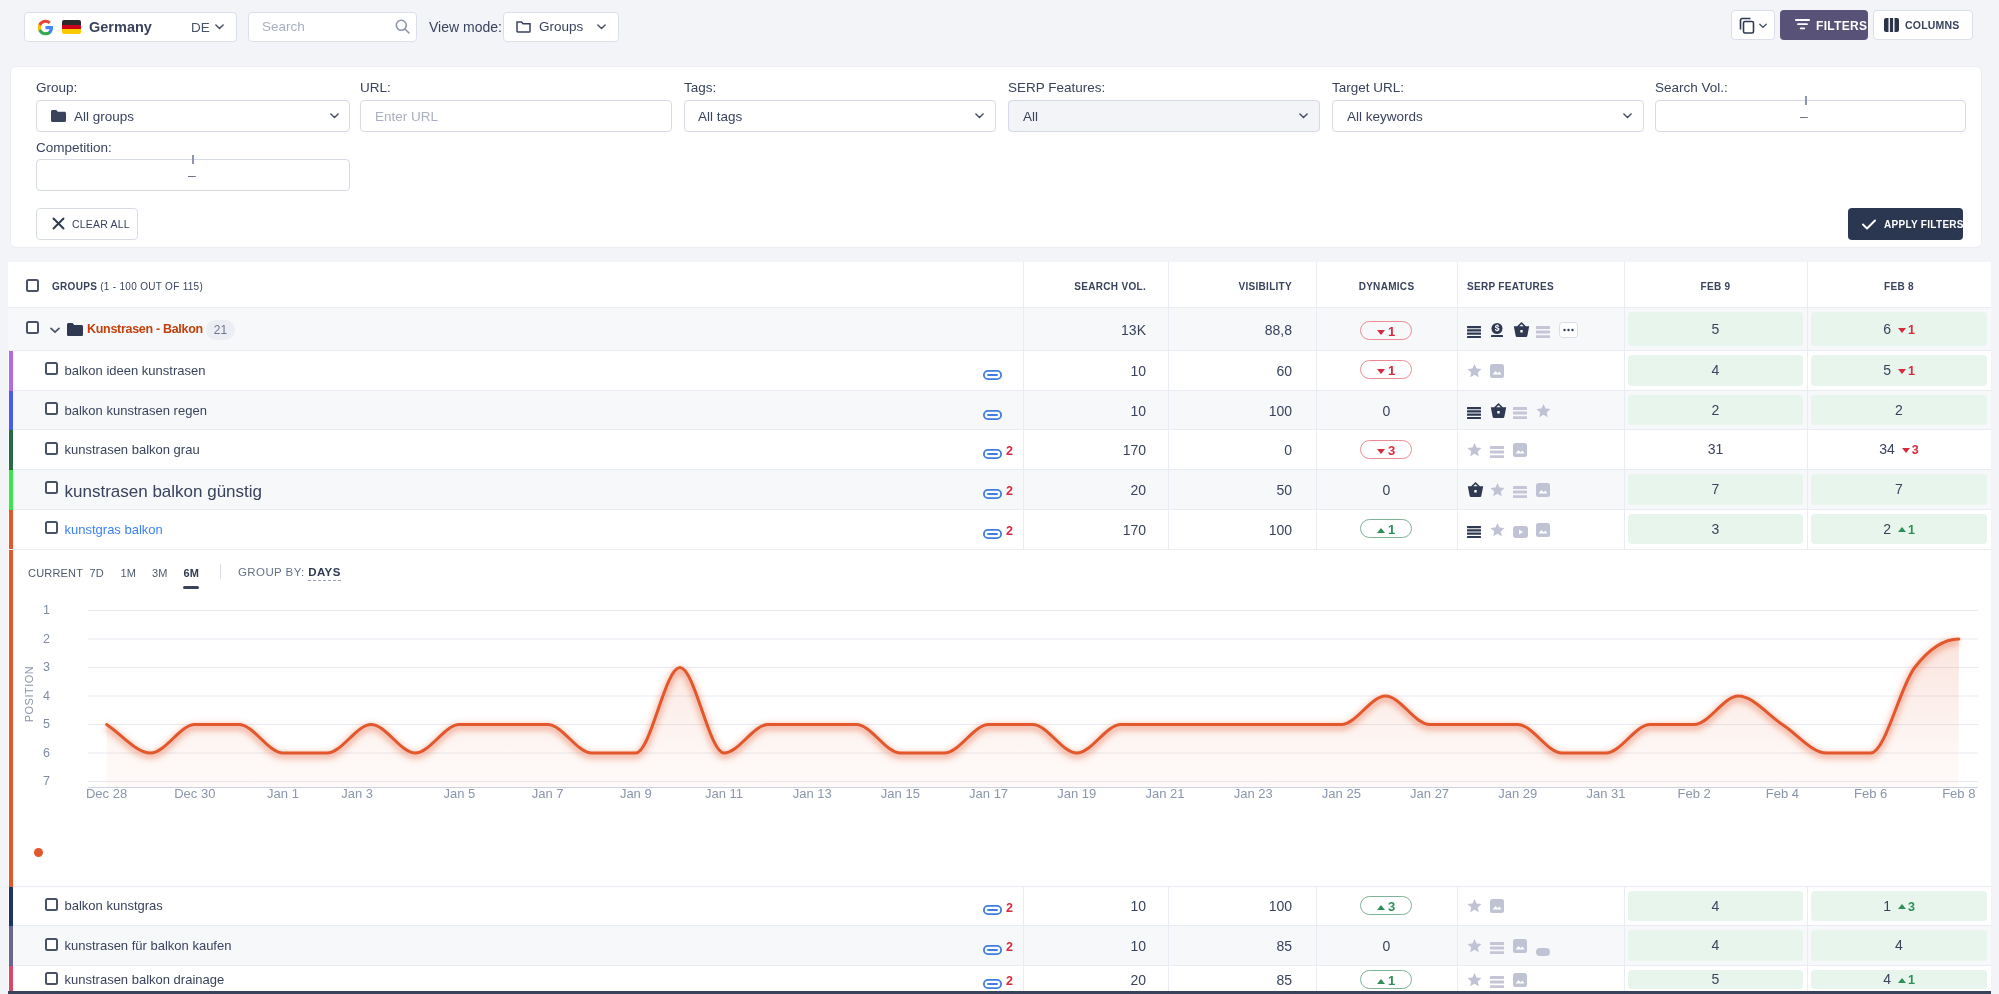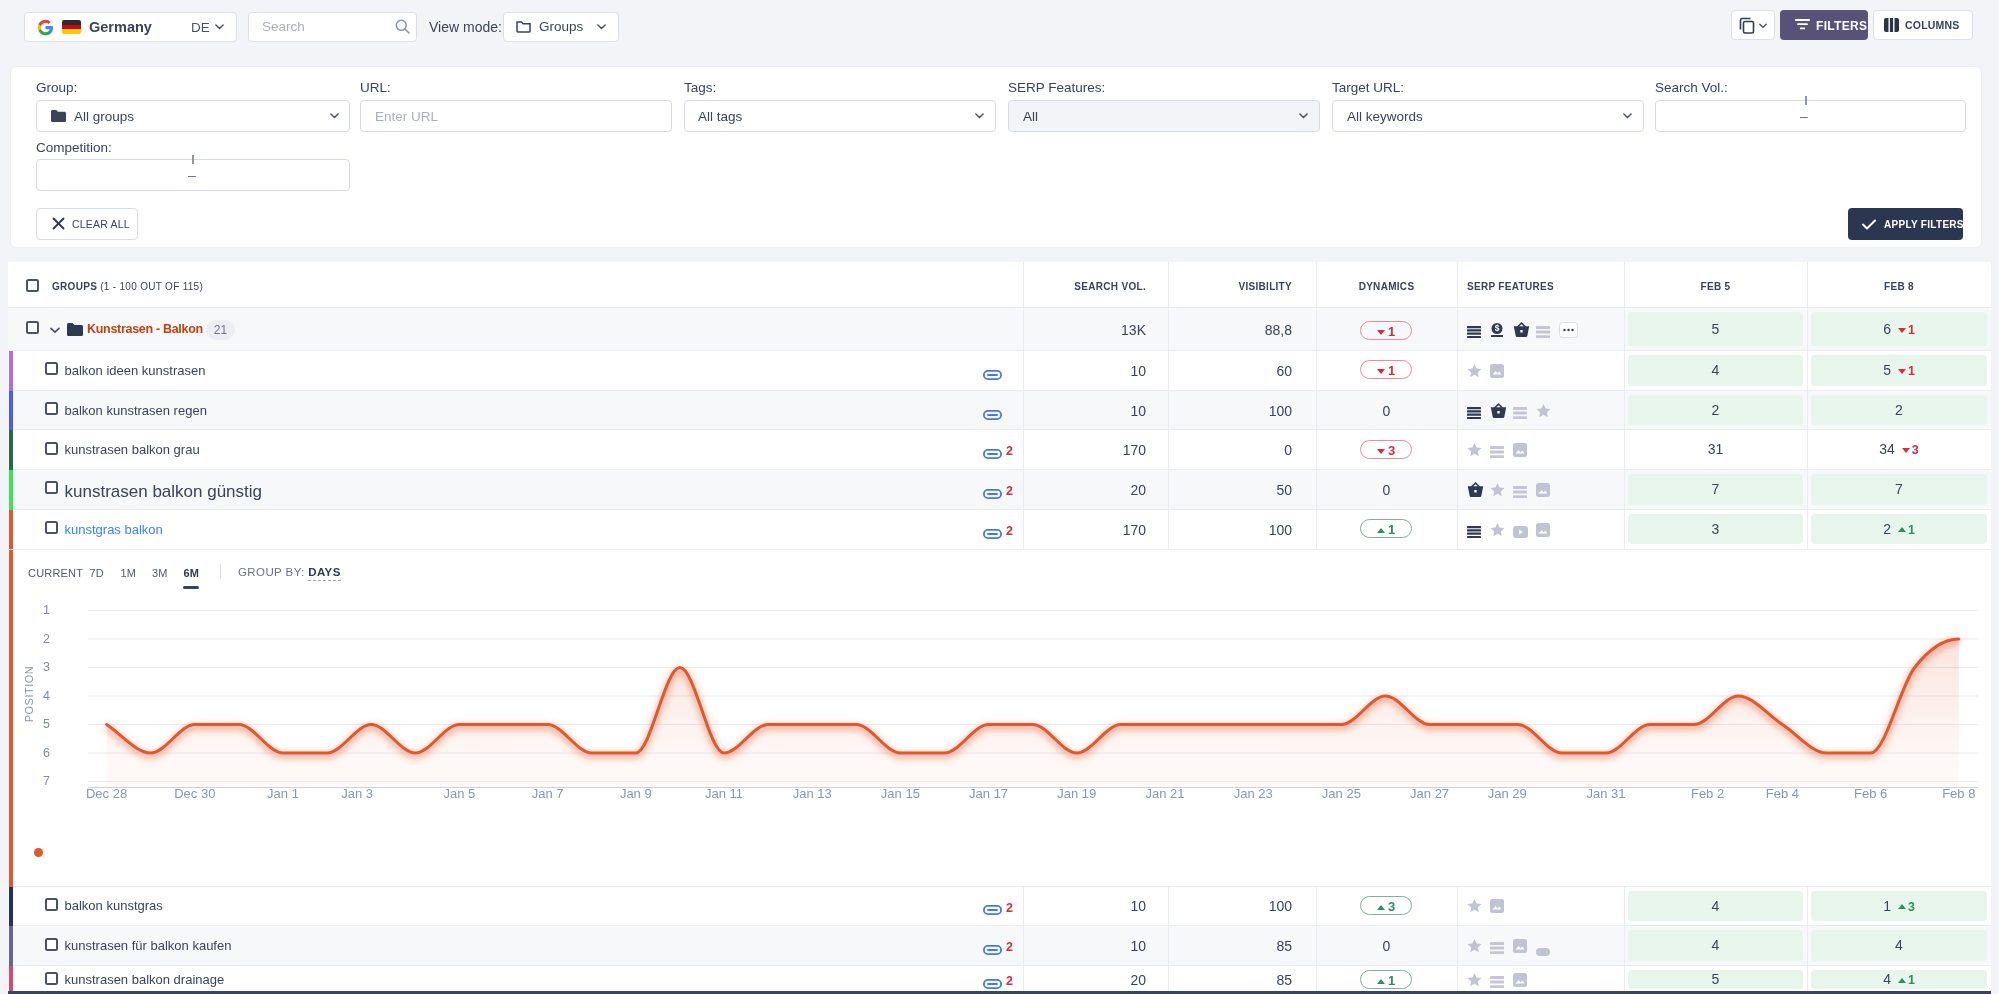--- a/index.html
+++ b/index.html
@@ -151,21 +151,21 @@
 <div class="abs" style="left:9px;top:549.5px;width:3.5px;height:337.1px;background:#e2572b"></div>
 <div class="abs" style="left:9px;top:886.6px;width:3.5px;height:39.69999999999993px;background:#1c3564"></div>
 <div class="abs" style="left:9px;top:926.3px;width:3.5px;height:39.700000000000045px;background:#6a6590"></div>
 <div class="abs" style="left:9px;top:966px;width:3.5px;height:28px;background:#d9486b"></div>
 <div style="position:absolute;left:26px;top:279px;width:13px;height:13px;border:2px solid #4a5266;border-radius:2.5px;background:#fff"></div>
 <div class="hdr" style="left:52px;top:281px">GROUPS&nbsp;<span style="font-weight:normal">(1 - 100 OUT OF 115)</span></div>
 <div class="hdr" style="left:1023px;top:281px;width:123px;text-align:right">SEARCH VOL.</div>
 <div class="hdr" style="left:1168px;top:281px;width:124px;text-align:right">VISIBILITY</div>
 <div class="hdr" style="left:1316px;top:281px;width:141px;text-align:center">DYNAMICS</div>
 <div class="hdr" style="left:1467px;top:281px">SERP FEATURES</div>
-<div class="hdr" style="left:1624px;top:281px;width:183px;text-align:center">FEB 5</div>
+<div class="hdr" style="left:1624px;top:281px;width:183px;text-align:center">FEB 9</div>
 <div class="hdr" style="left:1807px;top:281px;width:184px;text-align:center">FEB 8</div>
 <div style="position:absolute;left:26px;top:321.0px;width:13px;height:13px;border:2px solid #4a5266;border-radius:2.5px;background:#fff"></div>
 <svg style="position:absolute;left:50px;top:326.5px" width="10" height="7" viewBox="0 0 10 6">
     <path d="M1 0.8L5 4.6 9 0.8" stroke="#4a5266" stroke-width="1.7" fill="none" stroke-linecap="round"></path>
   </svg>
 <svg class="abs" style="left:67px;top:323.0px" width="16" height="13" viewBox="0 0 16 13">
     <path d="M0 1.6C0 .7.7 0 1.6 0h4l1.6 1.9h7.2c.9 0 1.6.7 1.6 1.6v7.9c0 .9-.7 1.6-1.6 1.6H1.6c-.9 0-1.6-.7-1.6-1.6V1.6z" fill="#2f3a52"></path>
   </svg>
 <div class="abs" style="left:87px;top:322px;font-size:12.5px;font-weight:bold;letter-spacing:-0.3px;color:#c2410c">Kunstrasen - Balkon</div>
 <div class="abs" style="left:206px;top:319.5px;width:29px;height:20px;background:#eceef3;border-radius:10px;text-align:center;line-height:20px;font-size:12px;color:#6e7790">21</div>
@@ -481,18 +481,18 @@
 <div class="abs" style="left:605.8px;top:786px;width:60px;text-align:center;font-size:13px;color:#8a96ab">Jan 9</div>
 <div class="abs" style="left:694.0px;top:786px;width:60px;text-align:center;font-size:13px;color:#8a96ab">Jan 11</div>
 <div class="abs" style="left:782.2px;top:786px;width:60px;text-align:center;font-size:13px;color:#8a96ab">Jan 13</div>
 <div class="abs" style="left:870.4px;top:786px;width:60px;text-align:center;font-size:13px;color:#8a96ab">Jan 15</div>
 <div class="abs" style="left:958.6px;top:786px;width:60px;text-align:center;font-size:13px;color:#8a96ab">Jan 17</div>
 <div class="abs" style="left:1046.8px;top:786px;width:60px;text-align:center;font-size:13px;color:#8a96ab">Jan 19</div>
 <div class="abs" style="left:1135.0px;top:786px;width:60px;text-align:center;font-size:13px;color:#8a96ab">Jan 21</div>
 <div class="abs" style="left:1223.2px;top:786px;width:60px;text-align:center;font-size:13px;color:#8a96ab">Jan 23</div>
 <div class="abs" style="left:1311.4px;top:786px;width:60px;text-align:center;font-size:13px;color:#8a96ab">Jan 25</div>
 <div class="abs" style="left:1399.6px;top:786px;width:60px;text-align:center;font-size:13px;color:#8a96ab">Jan 27</div>
-<div class="abs" style="left:1487.8px;top:786px;width:60px;text-align:left;font-size:13px;color:#8a96ab">Jan 29</div>
+<div class="abs" style="left:1487.8px;top:786px;width:60px;text-align:center;font-size:13px;color:#8a96ab">Jan 29</div>
 <div class="abs" style="left:1576.0px;top:786px;width:60px;text-align:center;font-size:13px;color:#8a96ab">Jan 31</div>
-<div class="abs" style="left:1664.2px;top:786px;width:60px;text-align:right;font-size:13px;color:#8a96ab">Feb 2</div>
+<div class="abs" style="left:1664.2px;top:786px;width:60px;text-align:center;font-size:13px;color:#8a96ab">Feb 2</div>
 <div class="abs" style="left:1752.4px;top:786px;width:60px;text-align:center;font-size:13px;color:#8a96ab">Feb 4</div>
 <div class="abs" style="left:1840.6px;top:786px;width:60px;text-align:center;font-size:13px;color:#8a96ab">Feb 6</div>
 <div class="abs" style="left:1928.8px;top:786px;width:60px;text-align:center;font-size:13px;color:#8a96ab">Feb 8</div>
 <div class="abs" style="left:34px;top:848px;width:9px;height:9px;border-radius:50%;background:#e2572b"></div>
 </body></html>

